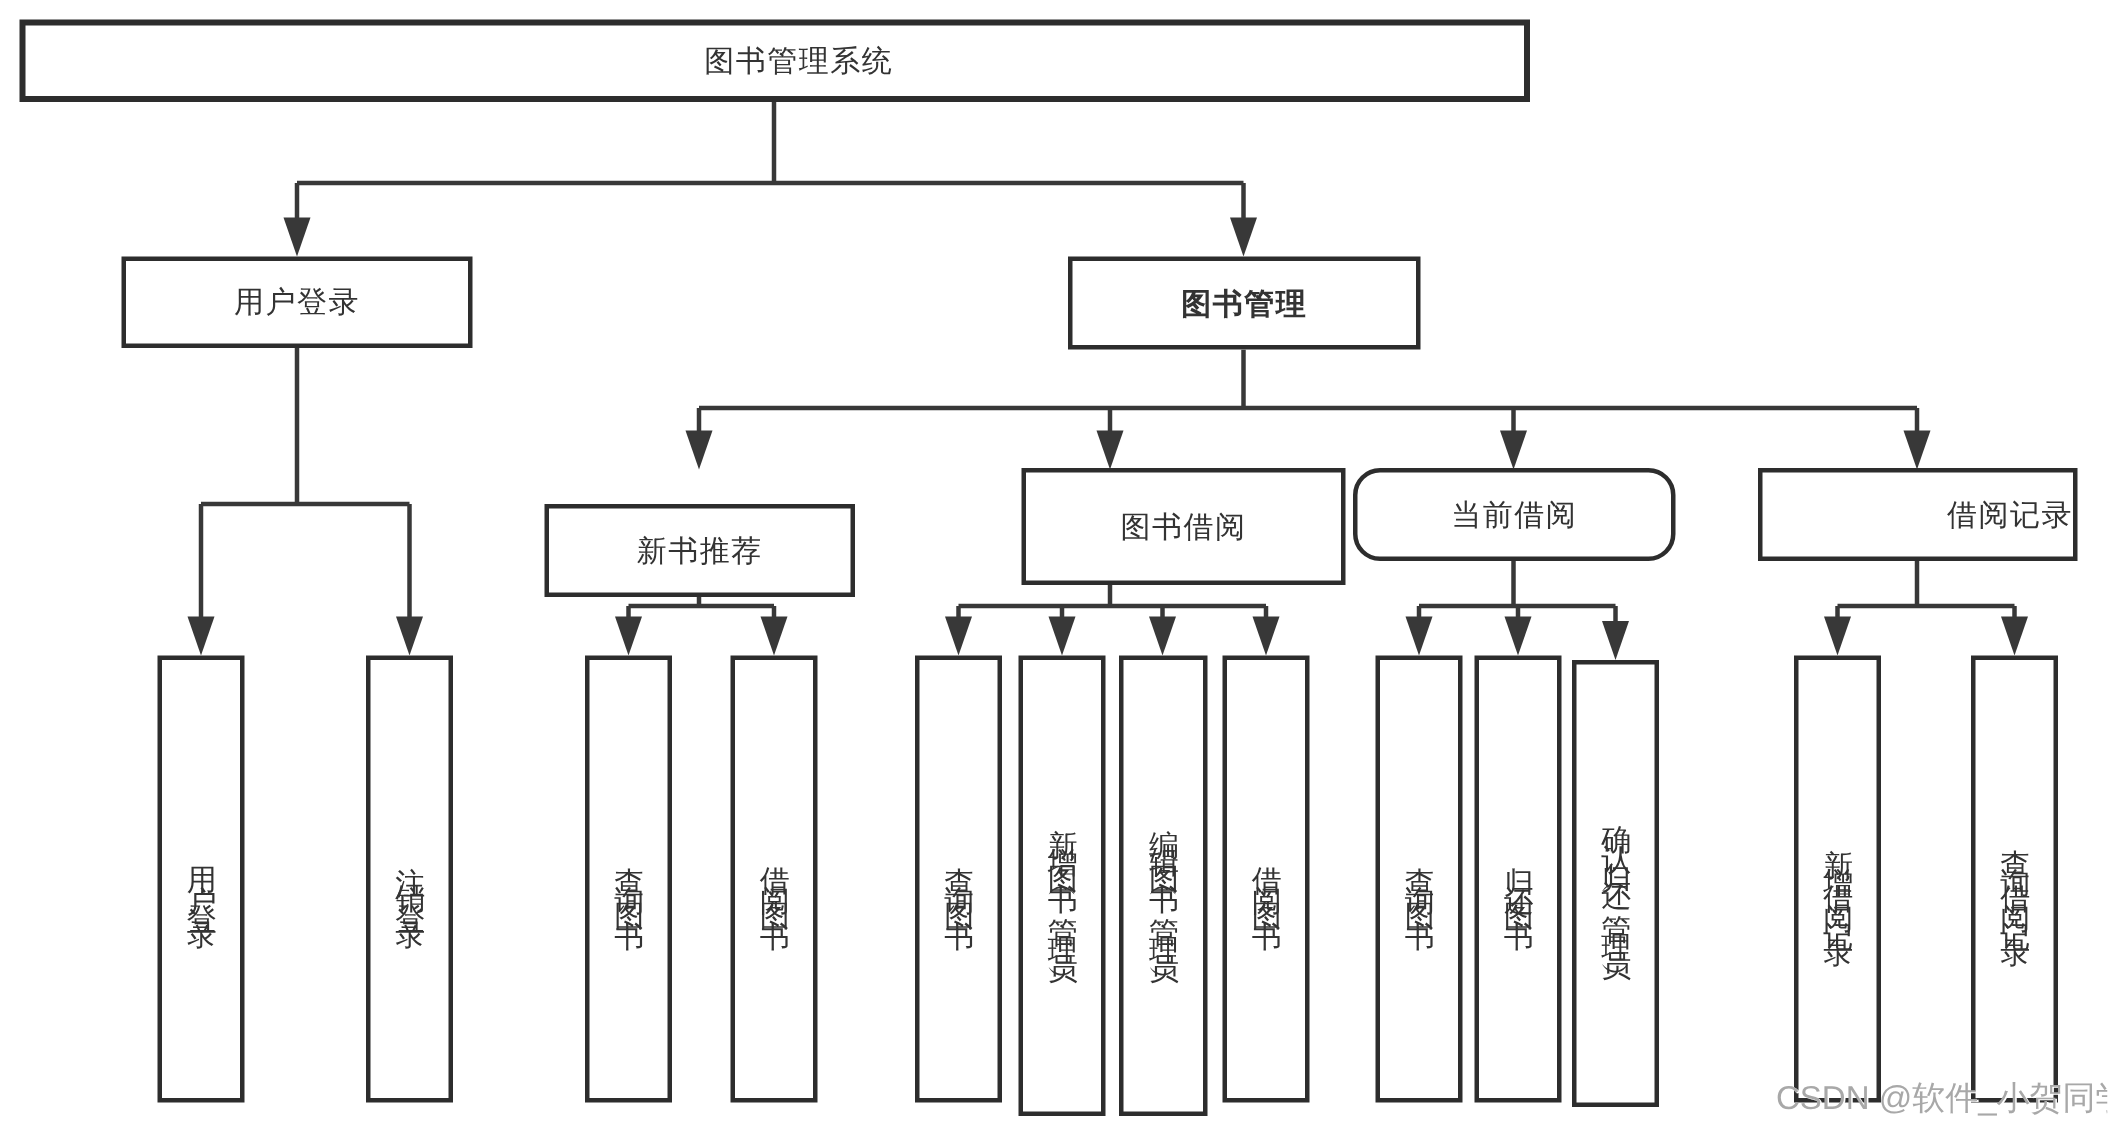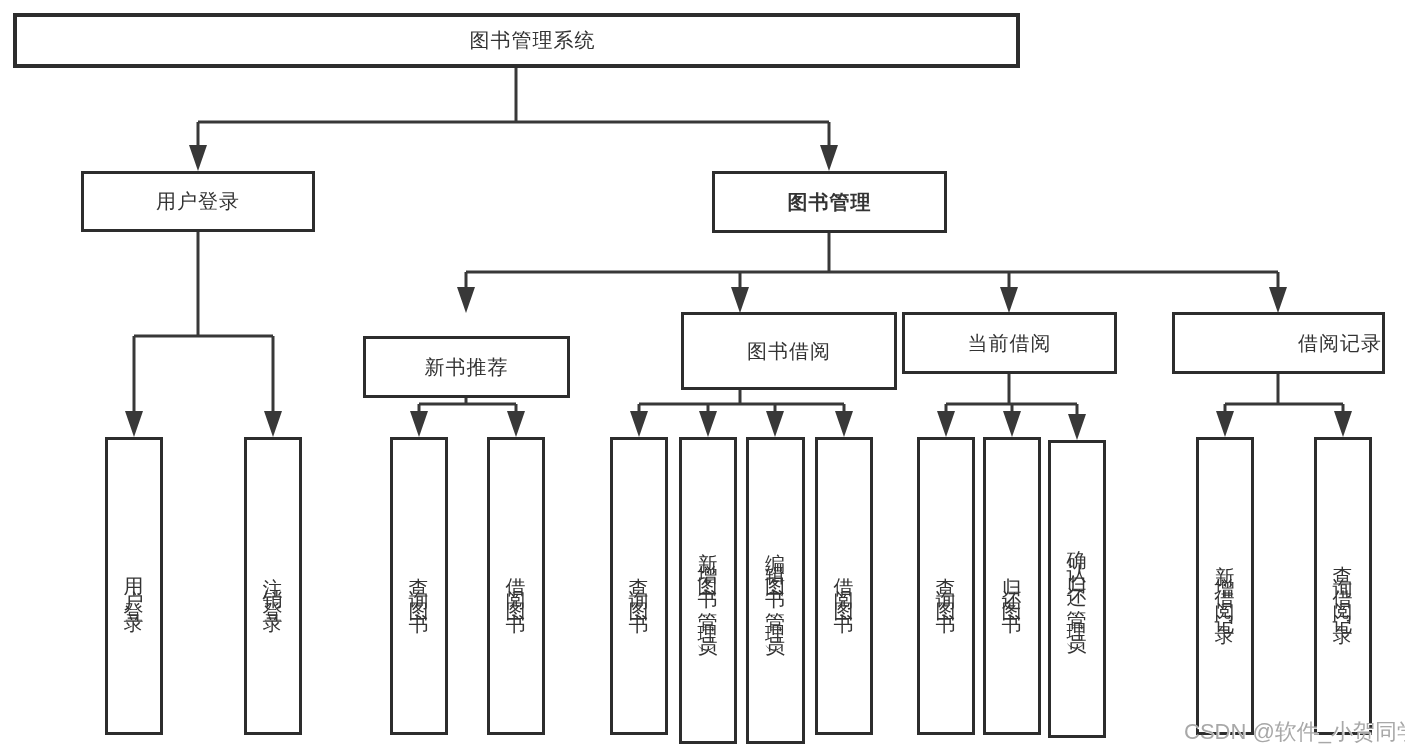--- a/index.html
+++ b/index.html
@@ -120,21 +120,21 @@
   <div class="node hbox" style="left:712px; top:171px; width:235px; height:62px;font-weight:bold;">
     <span>图书管理</span>
   </div>
 
   <div class="node hbox" style="left:363px; top:312px; width:207px; height:62px;margin-top:24px;">
     <span>新书推荐</span>
   </div>
   <div class="node hbox" style="left:665px; top:312px; width:216px; height:78px;margin-left:16px;">
     <span>图书借阅</span>
   </div>
-  <div class="node hbox" style="left:902px; top:312px; width:215px; height:62px;">
+  <div class="node hbox" style="left:902px; top:312px; width:215px; height:62px;border-radius:18px;">
     <span>当前借阅</span>
   </div>
   <div class="node hbox" style="left:1172px; top:312px; width:213px; height:62px;justify-content:flex-end;">
     <span>借阅记录</span>
   </div>
 
   <div class="node vbox" style="left:105px; top:437px; width:58px; height:298px;">
     <span>用户登录</span>
   </div>
   <div class="node vbox" style="left:244px; top:437px; width:58px; height:298px;">

